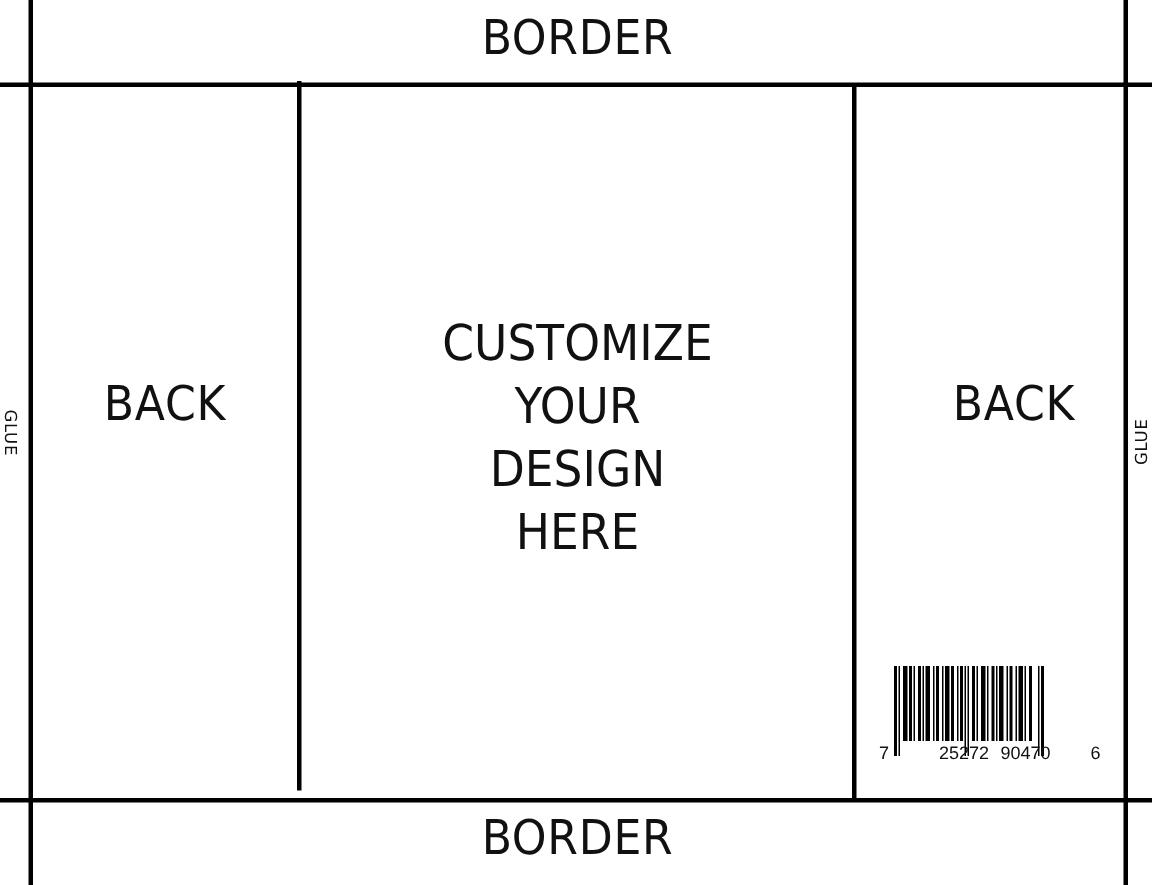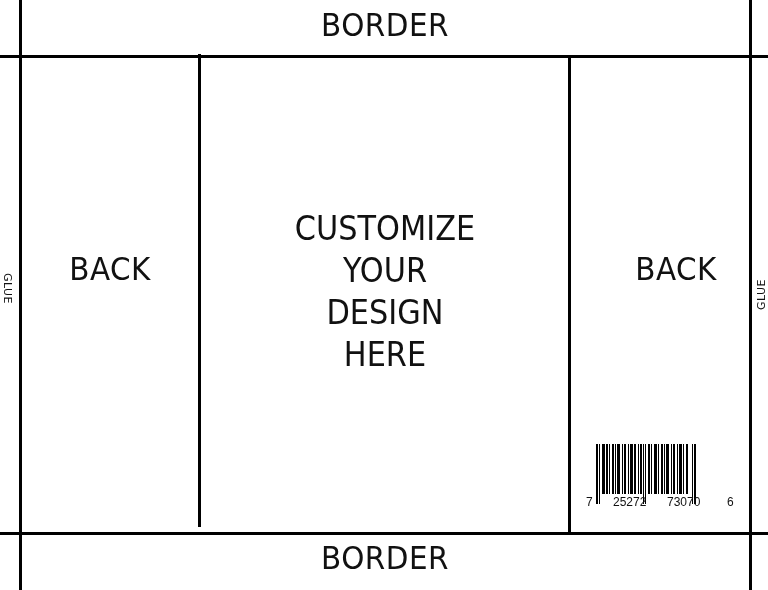--- a/index.html
+++ b/index.html
@@ -78,16 +78,16 @@
     <div class="bar" style="width:1px;margin-right:1px"></div>
     <div class="bar" style="width:2px;margin-right:2px"></div>
     <div class="bar" style="width:1px;margin-right:1px"></div>
     <div class="bar" style="width:3px;margin-right:1px"></div>
     <div class="bar" style="width:1px;margin-right:2px"></div>
     <div class="bar" style="width:2px;margin-right:4px"></div>
     <div class="bar long" style="width:1px;margin-right:1px"></div>
     <div class="bar long" style="width:2px;margin-right:0"></div>
   </div>
   <span class="bc-digit" style="left:0;">7</span>
-  <span class="bc-digit" style="left:27px;">25272</span>
-  <span class="bc-digit" style="left:81px;">73070</span>
+  <span class="bc-digit" style="left:40px;">25272</span>
+  <span class="bc-digit" style="left:81px;">90470</span>
   <span class="bc-digit" style="left:141px;">6</span>
 </div>
 
 </body></html>

